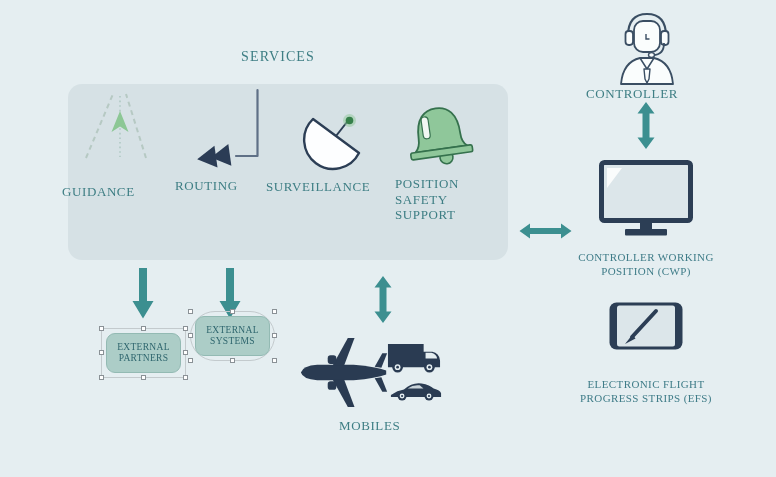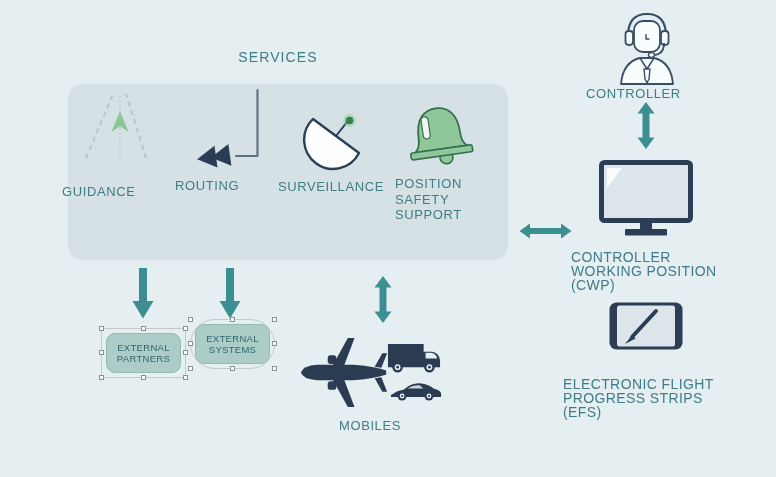--- a/index.html
+++ b/index.html
@@ -1,27 +1,27 @@
 <!DOCTYPE html>
 <html><head>
 <meta charset="utf-8">
 <style>
   html,body{margin:0;padding:0;}
   #canvas{
     position:relative;width:776px;height:477px;overflow:hidden;
     background:#e5eef1;
-    font-family:Liberation Sans, sans-serif;
+    font-family:Liberation Serif, serif;
   }
   .abs{position:absolute;}
   .lbl{
     color:#3e7e84;text-align:left;font-size:13px;letter-spacing:.6px;
     line-height:15.5px;
   }
   .lbl-sm{
-    color:#3f7c88;font-size:14px;letter-spacing:.4px;
+    color:#3f7c88;text-align:center;font-size:11px;letter-spacing:.4px;
     line-height:14px;
   }
   #services-panel{
     left:68px;top:84px;width:440px;height:176px;
     background:#d6e1e5;border-radius:14px;
   }
   #services-title{left:198px;top:49px;width:160px;font-size:14px;letter-spacing:1.1px;color:#3e7e84;text-align:center;}
   .ext-wrap{width:83px;height:48px;border:1px solid #c3cacd;}
   .ext-box{
     position:absolute;left:4px;top:4px;right:4px;bottom:4px;
@@ -69,21 +69,21 @@
   <div class="abs lbl" style="left:175px;top:178px;width:100px;">ROUTING</div>
 
   <div class="abs" style="left:300px;top:110px;width:70px;height:62px;">
     <svg width="70" height="62" viewBox="0 0 70 62">
       <path d="M13,9 L59,43 A29,29 0 1 1 13,9 Z" fill="#fdfeff" stroke="#2c3e55" stroke-width="2.4" stroke-linejoin="round"></path>
       <line x1="36" y1="26" x2="47" y2="12" stroke="#2c3e55" stroke-width="2"></line>
       <circle cx="49.5" cy="10.5" r="6.5" fill="#8fc79a" opacity="0.5"></circle>
       <circle cx="49.5" cy="10.5" r="3.8" fill="#36804a"></circle>
     </svg>
   </div>
-  <div class="abs lbl" style="left:278px;top:179px;width:125px;">SURVEILLANCE</div>
+  <div class="abs lbl" style="left:266px;top:179px;width:125px;">SURVEILLANCE</div>
 
   <div class="abs" style="left:404px;top:102px;width:72px;height:74px;">
     <svg width="72" height="74" viewBox="0 0 72 74">
       <g transform="rotate(-8 36 38)">
         <circle cx="40" cy="56" r="6.5" fill="#8fc79a" stroke="#35714d" stroke-width="1.6"></circle>
         <path d="M36,6 C24,6 15,14 15,34 Q15,43 10,47 L62,47 Q57,43 57,34 C57,14 48,6 36,6 Z" fill="#8fc79a" stroke="#35714d" stroke-width="1.8" stroke-linejoin="round"></path>
         <rect x="5" y="47" width="62" height="7" rx="2" fill="#8fc79a" stroke="#35714d" stroke-width="1.6"></rect>
         <rect x="20" y="13" width="7" height="22" rx="3.5" fill="#f1f7f2" stroke="#35714d" stroke-width="1.2"></rect>
       </g>
     </svg>
@@ -106,21 +106,21 @@
     <div class="handle h-tl"></div>
     <div class="handle h-tc"></div>
     <div class="handle h-tr"></div>
     <div class="handle h-ml"></div>
     <div class="handle h-mr"></div>
     <div class="handle h-bl"></div>
     <div class="handle h-bc"></div>
     <div class="handle h-br"></div>
   </div>
 
-  <div class="abs ext-wrap" style="left:190px;top:319px;border-radius:25px;">
+  <div class="abs ext-wrap" style="left:190px;top:311px;border-radius:25px;">
     <div class="ext-box">EXTERNAL SYSTEMS</div>
     <div class="handle h-tl"></div>
     <div class="handle h-tc"></div>
     <div class="handle h-tr"></div>
     <div class="handle h-ml"></div>
     <div class="handle h-mr"></div>
     <div class="handle h-bl"></div>
     <div class="handle h-bc"></div>
     <div class="handle h-br"></div>
   </div>

